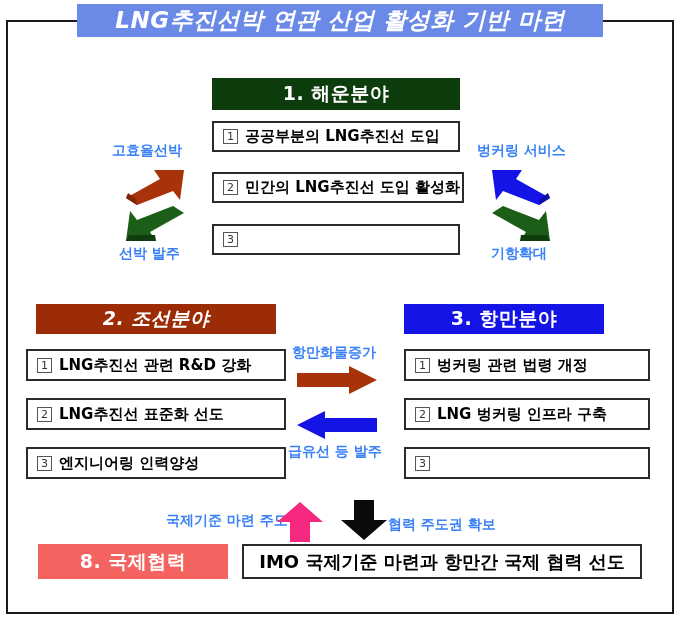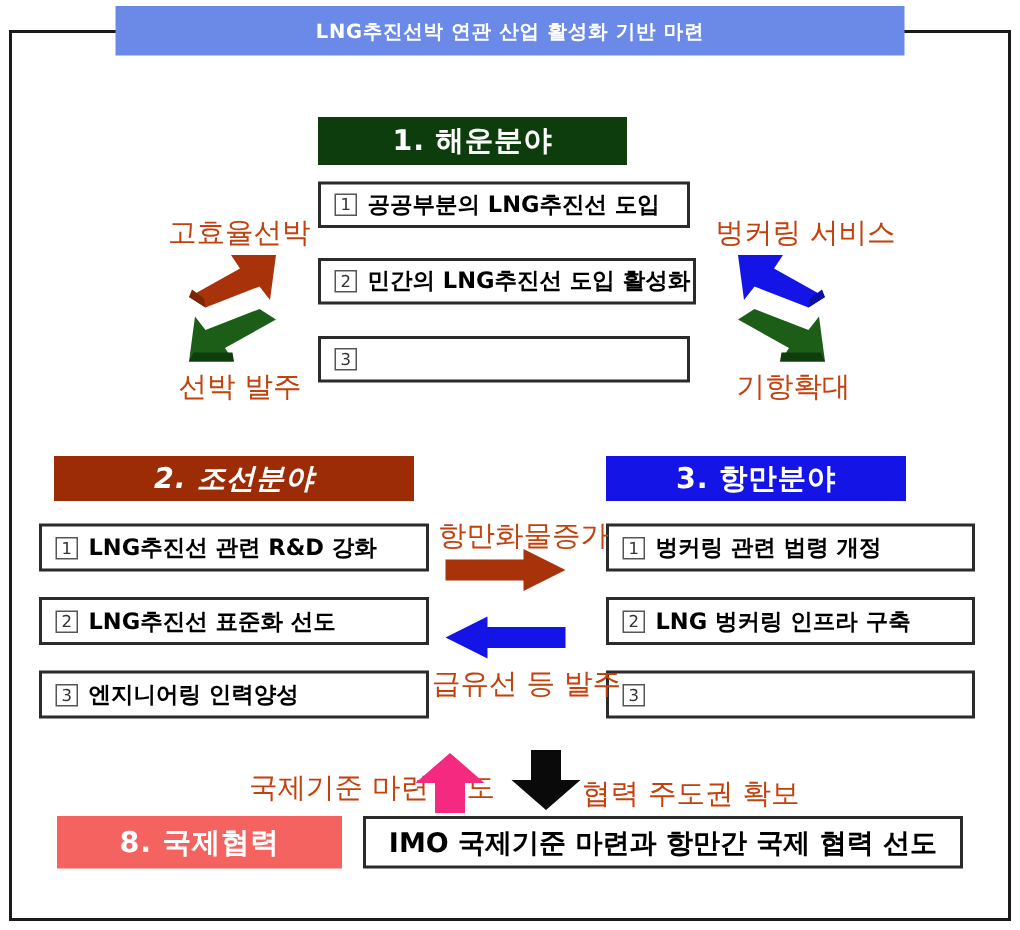--- a/index.html
+++ b/index.html
@@ -27,24 +27,25 @@
   #title-bar {
     position: absolute;
     left: 77px; top: 4px;
     width: 526px; height: 33px;
     background: #6b8ae8;
     display: flex; align-items: center; justify-content: center;
     z-index: 5;
   }
   #title-bar .txt {
     color: #ffffff;
-    font-size: 13px;
+    font-size: 23px;
     font-weight: bold;
     letter-spacing: 0.5px;
     white-space: nowrap;
+    font-style: italic;
   }
 
   
   .sec-head {
     position: absolute;
     display: flex; align-items: center; justify-content: center;
     color: #ffffff;
     font-size: 19px;
     font-weight: bold;
     white-space: nowrap;
@@ -73,40 +74,40 @@
     margin-right: 7px;
     flex: none;
     line-height: 1;
     color: #333333;
   }
   .item-box.ctr { justify-content: center; padding-left: 0; padding-right: 0; }
 
   
   .lbl {
     position: absolute;
-    font-size: 19px;
-    font-weight: normal;
-    color: #c2410c;
+    font-size: 14px;
+    font-weight: bold;
+    color: #3b82f6;
     white-space: nowrap;
   }
 
   
   .arrow { position: absolute; }
   .arrow svg { display: block; overflow: visible; }
 </style>
 </head>
 <body>
 
 <div id="frame"></div>
 
 <div id="title-bar">
   <span class="txt">LNG추진선박 연관 산업 활성화 기반 마련</span>
 </div>
 
-<div class="sec-head" style="left:212px; top:78px; width:206px; height:32px; background:#0d3d0d;">
+<div class="sec-head" style="left:212px; top:78px; width:248px; height:32px; background:#0d3d0d;">
   <span>1. 해운분야</span>
 </div>
 
 <div class="item-box" style="left:212px; top:121px; width:248px; height:31px;">
   <span class="num">1</span>
   <span>공공부분의 LNG추진선 도입</span>
 </div>
 <div class="item-box" style="left:212px; top:172px; width:252px; height:31px;">
   <span class="num">2</span>
   <span>민간의 LNG추진선 도입 활성화</span>

